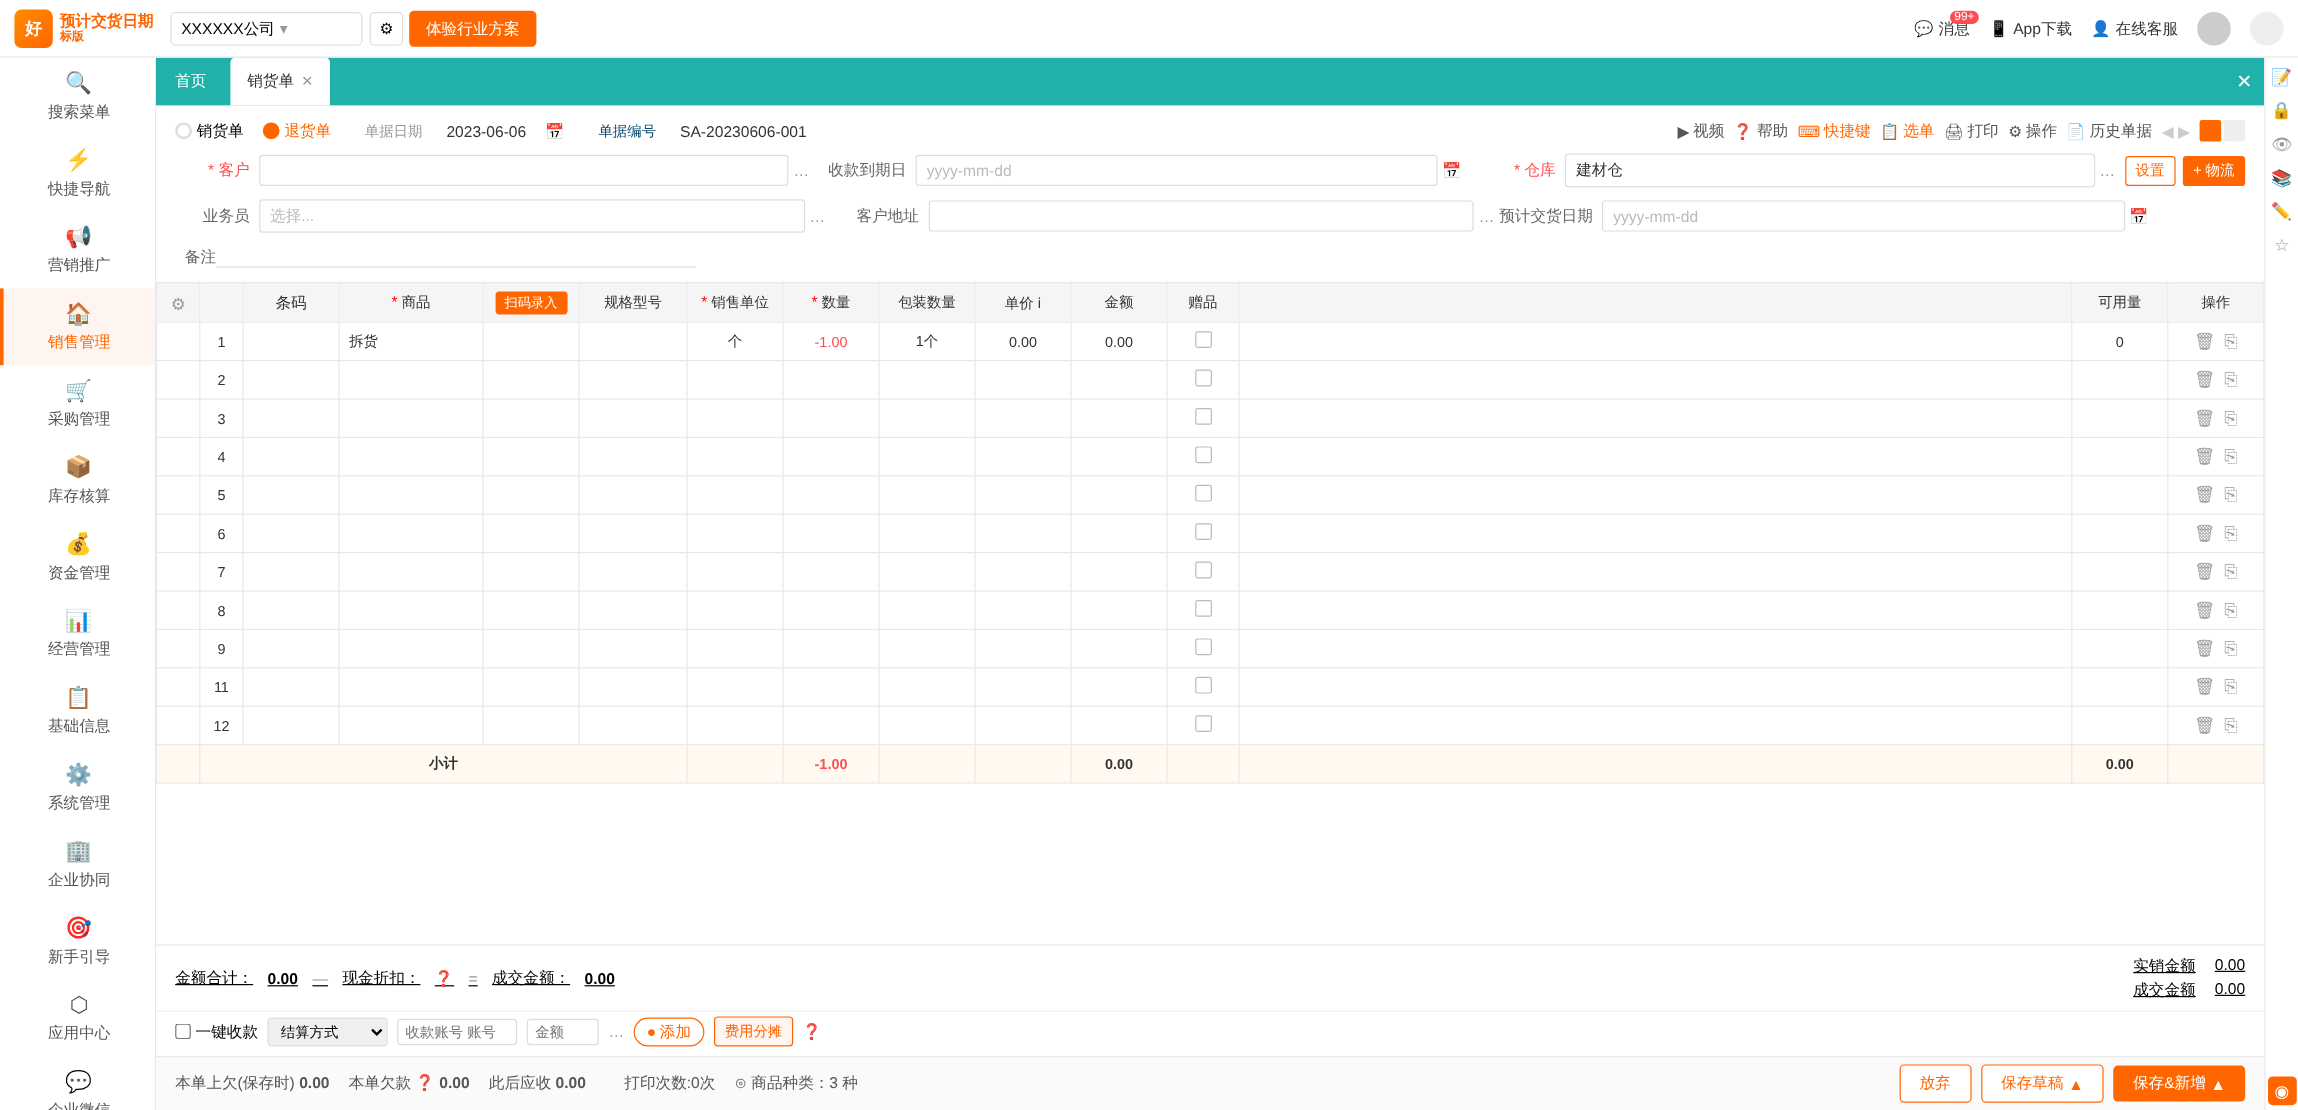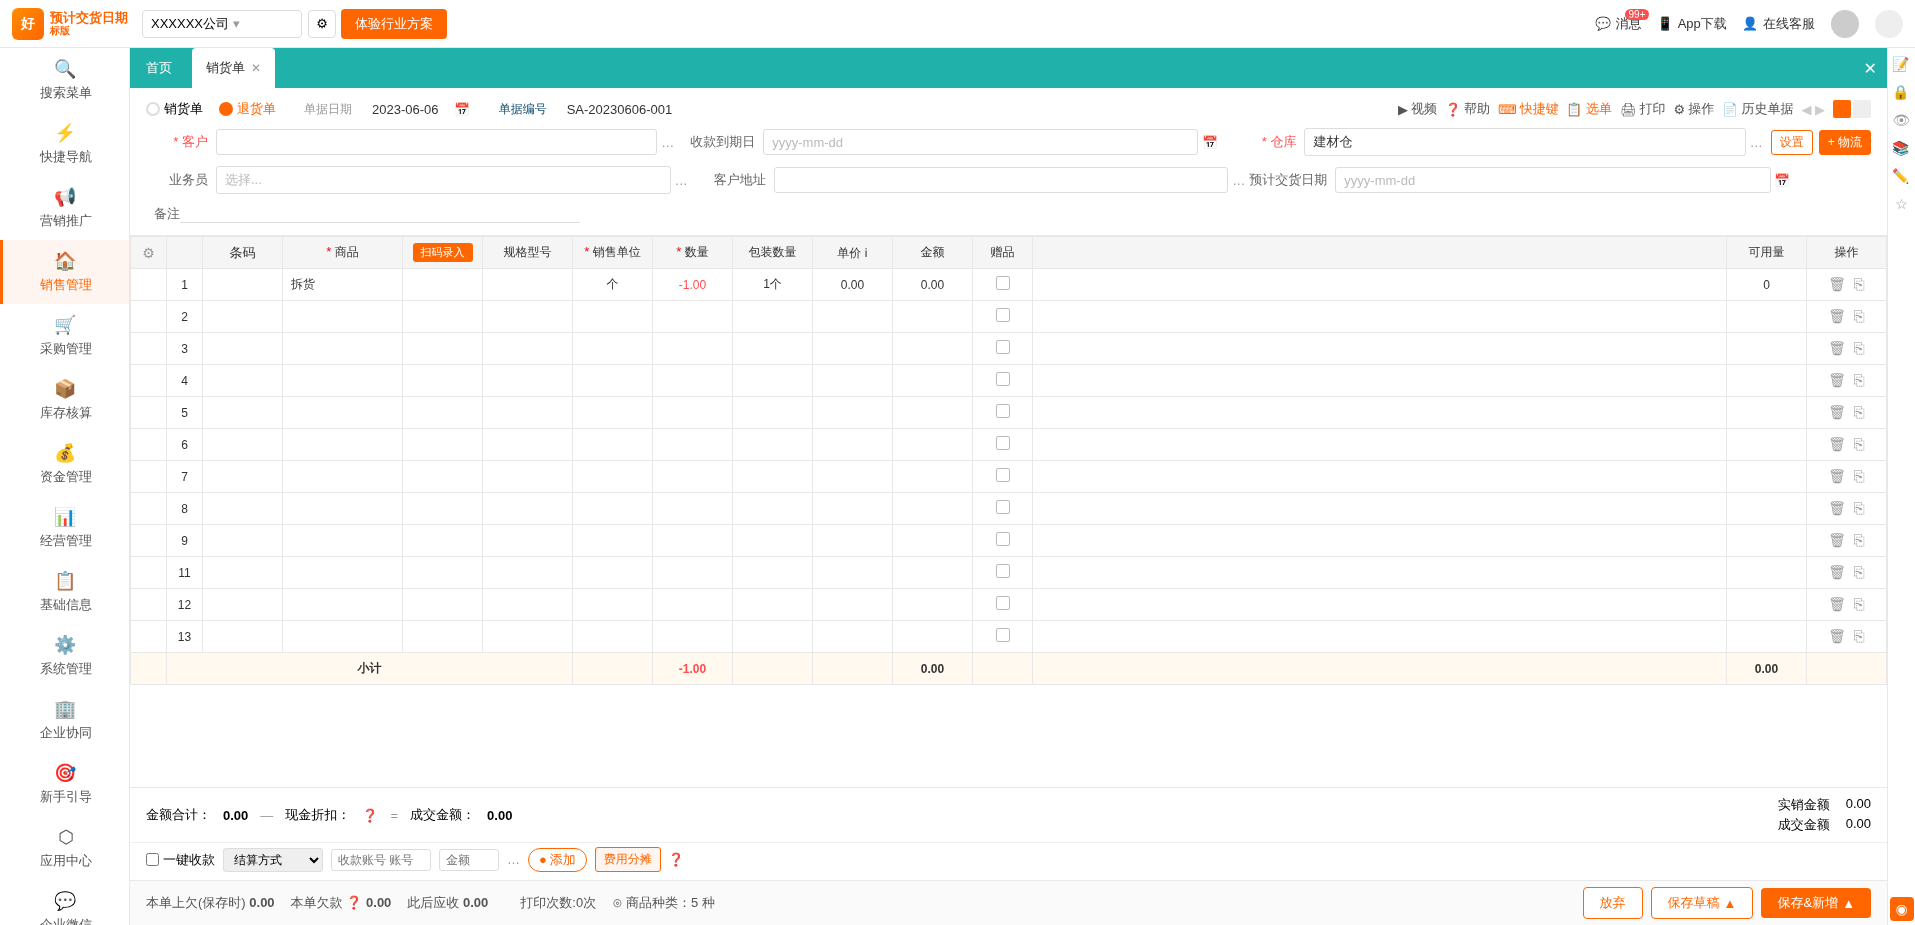--- a/index.html
+++ b/index.html
@@ -80,21 +80,21 @@
     .col-ops { width: 80px; }
     .scan-btn { background: #ff6600; color: white; border: none; border-radius: 3px; padding: 2px 8px; font-size: 11px; cursor: pointer; }
     .red-text { color: #ff4d4f; }
     .subtotal-row { background: #fff9f0; }
     .subtotal-row td { font-weight: bold; }
     .required-star { color: red; }
     .op-icon { cursor: pointer; color: #999; font-size: 14px; margin: 0 2px; }
 
     
     .footer-area { background: white; border-top: 1px solid #e8e8e8; flex-shrink: 0; }
-    .amount-row { display: flex; align-items: center; padding: 8px 16px; gap: 12px; font-size: 13px; }
+    .amount-row { display: flex; align-items: center; padding: 8px 16px; gap: 12px; font-size: 13px; text-decoration: underline; }
     .amount-separator { color: #999; }
     .payment-row { display: flex; align-items: center; padding: 4px 16px 8px; gap: 8px; border-top: 1px solid #f0f0f0; }
     .checkbox-label { display: flex; align-items: center; gap: 4px; }
     .payment-input { border: 1px solid #ddd; border-radius: 3px; padding: 3px 6px; font-size: 12px; width: 100px; }
     .add-btn { background: white; border: 1px solid #ff6600; color: #ff6600; border-radius: 12px; padding: 2px 10px; font-size: 12px; cursor: pointer; display: flex; align-items: center; gap: 3px; }
     .expense-btn { border: 1px solid #ff6600; color: #ff6600; background: white; border-radius: 3px; padding: 3px 8px; font-size: 12px; cursor: pointer; }
     .bottom-stats { display: flex; align-items: center; padding: 6px 16px; background: #fafafa; border-top: 1px solid #e8e8e8; gap: 16px; font-size: 12px; color: #555; }
     .bottom-actions { display: flex; align-items: center; gap: 8px; margin-left: auto; }
     .discard-btn { border: 1px solid #ff6600; color: #ff6600; background: white; border-radius: 4px; padding: 6px 16px; font-size: 13px; cursor: pointer; }
     .save-draft-btn { border: 1px solid #ff6600; color: #ff6600; background: white; border-radius: 4px; padding: 6px 16px; font-size: 13px; cursor: pointer; display: flex; align-items: center; gap: 4px; }
@@ -557,40 +557,20 @@
     <td></td>
     <td></td>
     <td>
       <span class="op-icon">🗑</span>
       <span class="op-icon">⎘</span>
     </td>
   </tr>
             <tr>
     <td></td>
     <td>12</td>
-    <td></td>
-    <td style="text-align:left;"></td>
-    <td></td>
-    <td></td>
-    <td></td>
-    <td style="color:inherit"></td>
-    <td></td>
-    <td></td>
-    <td></td>
-    <td><span class="checkbox-cell" style=""></span></td>
-    <td></td>
-    <td></td>
-    <td>
-      <span class="op-icon">🗑</span>
-      <span class="op-icon">⎘</span>
-    </td>
-  </tr>
-            <tr>
-    <td></td>
-    <td>13</td>
     <td></td>
     <td style="text-align:left;"></td>
     <td></td>
     <td></td>
     <td></td>
     <td style="color:inherit"></td>
     <td></td>
     <td></td>
     <td></td>
     <td><span class="checkbox-cell" style=""></span></td>
@@ -669,21 +649,21 @@
           <span style="color:#999;">❓</span>
           <span style="font-weight:bold;">0.00</span>
         </span>
         <span>
           <span>此后应收</span>
           <span style="font-weight:bold;">0.00</span>
         </span>
         <span style="margin-left:16px;">打印次数:0次</span>
         <span>
           <span>⊙</span>
-          <span>商品种类：5 种</span>
+          <span>商品种类：3 种</span>
         </span>
         <div class="bottom-actions">
           <button class="discard-btn">放弃</button>
           <button class="save-draft-btn">
             <span>保存草稿</span>
             <span>▲</span>
           </button>
           <button class="save-new-btn">
             <span>保存&amp;新增</span>
             <span>▲</span>

